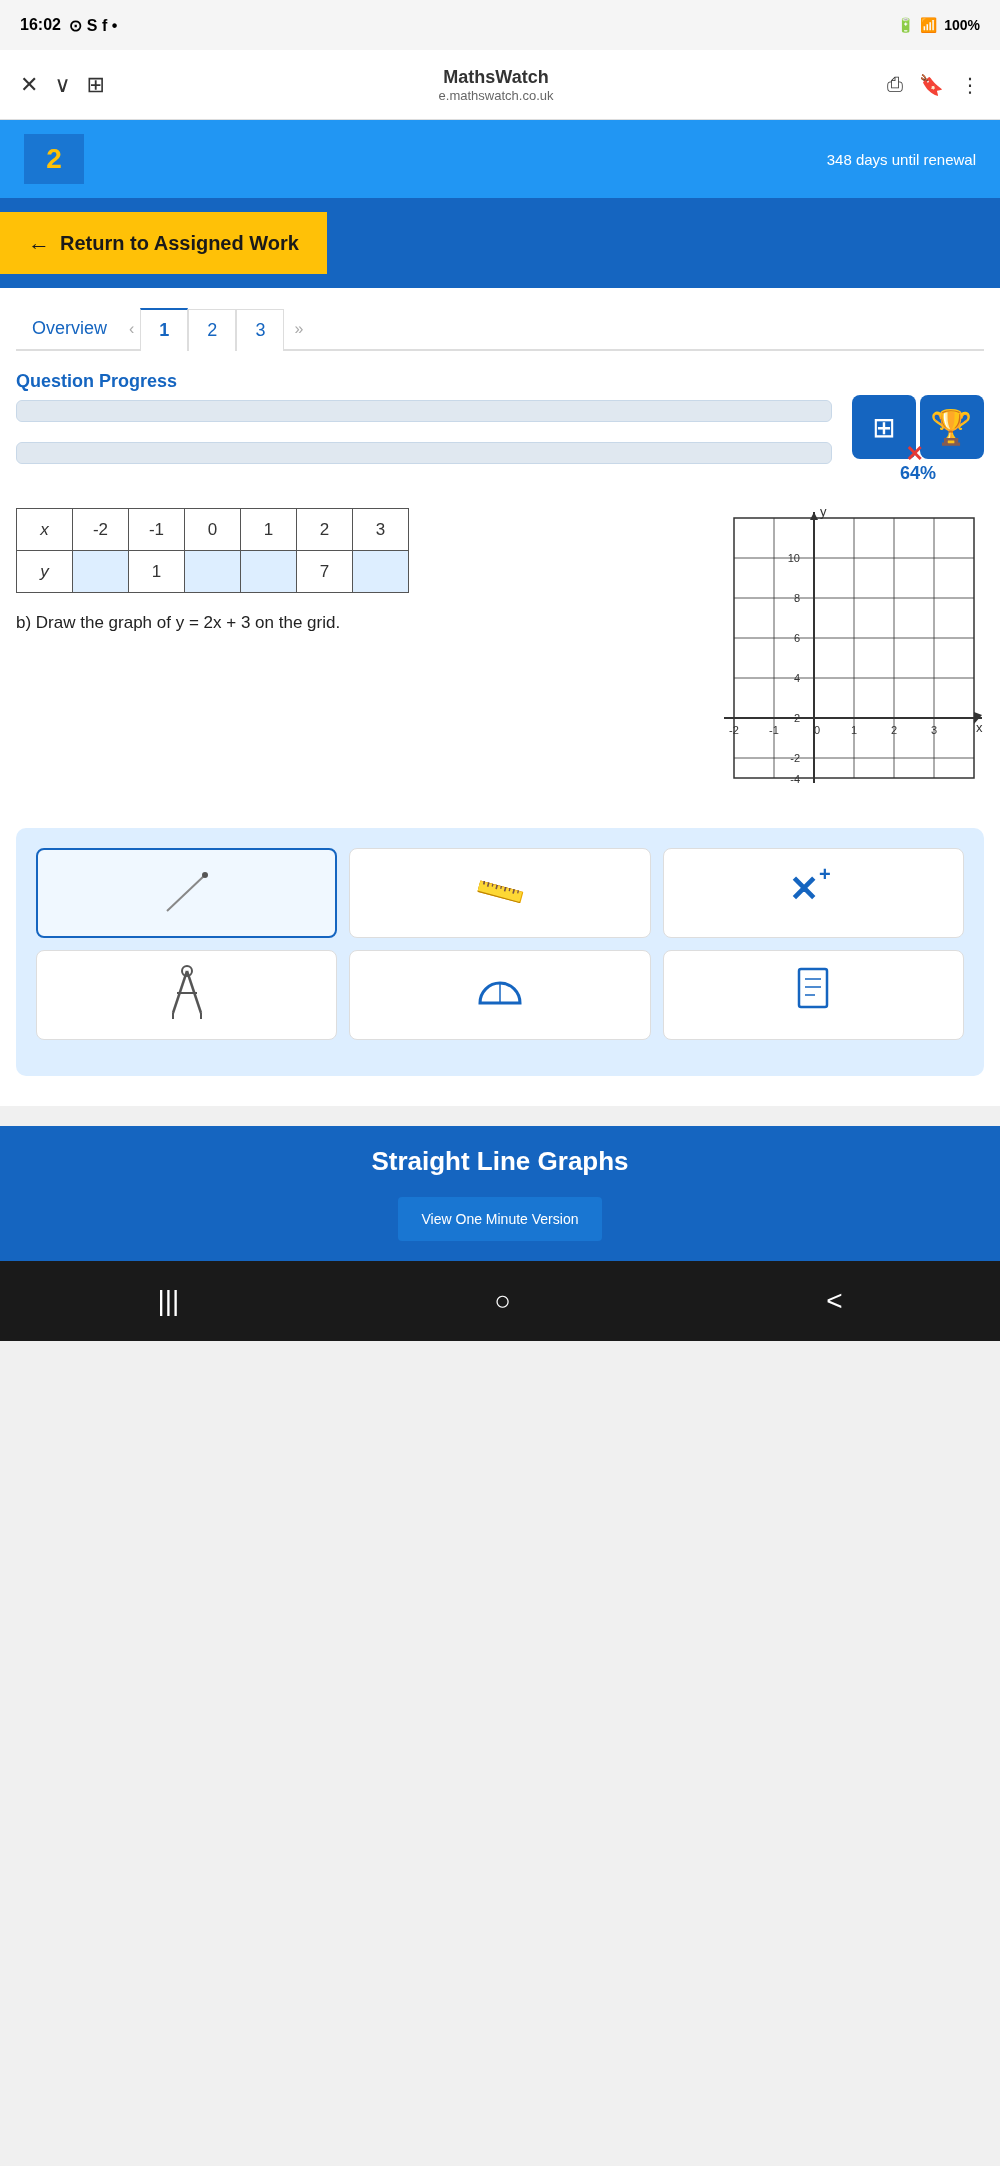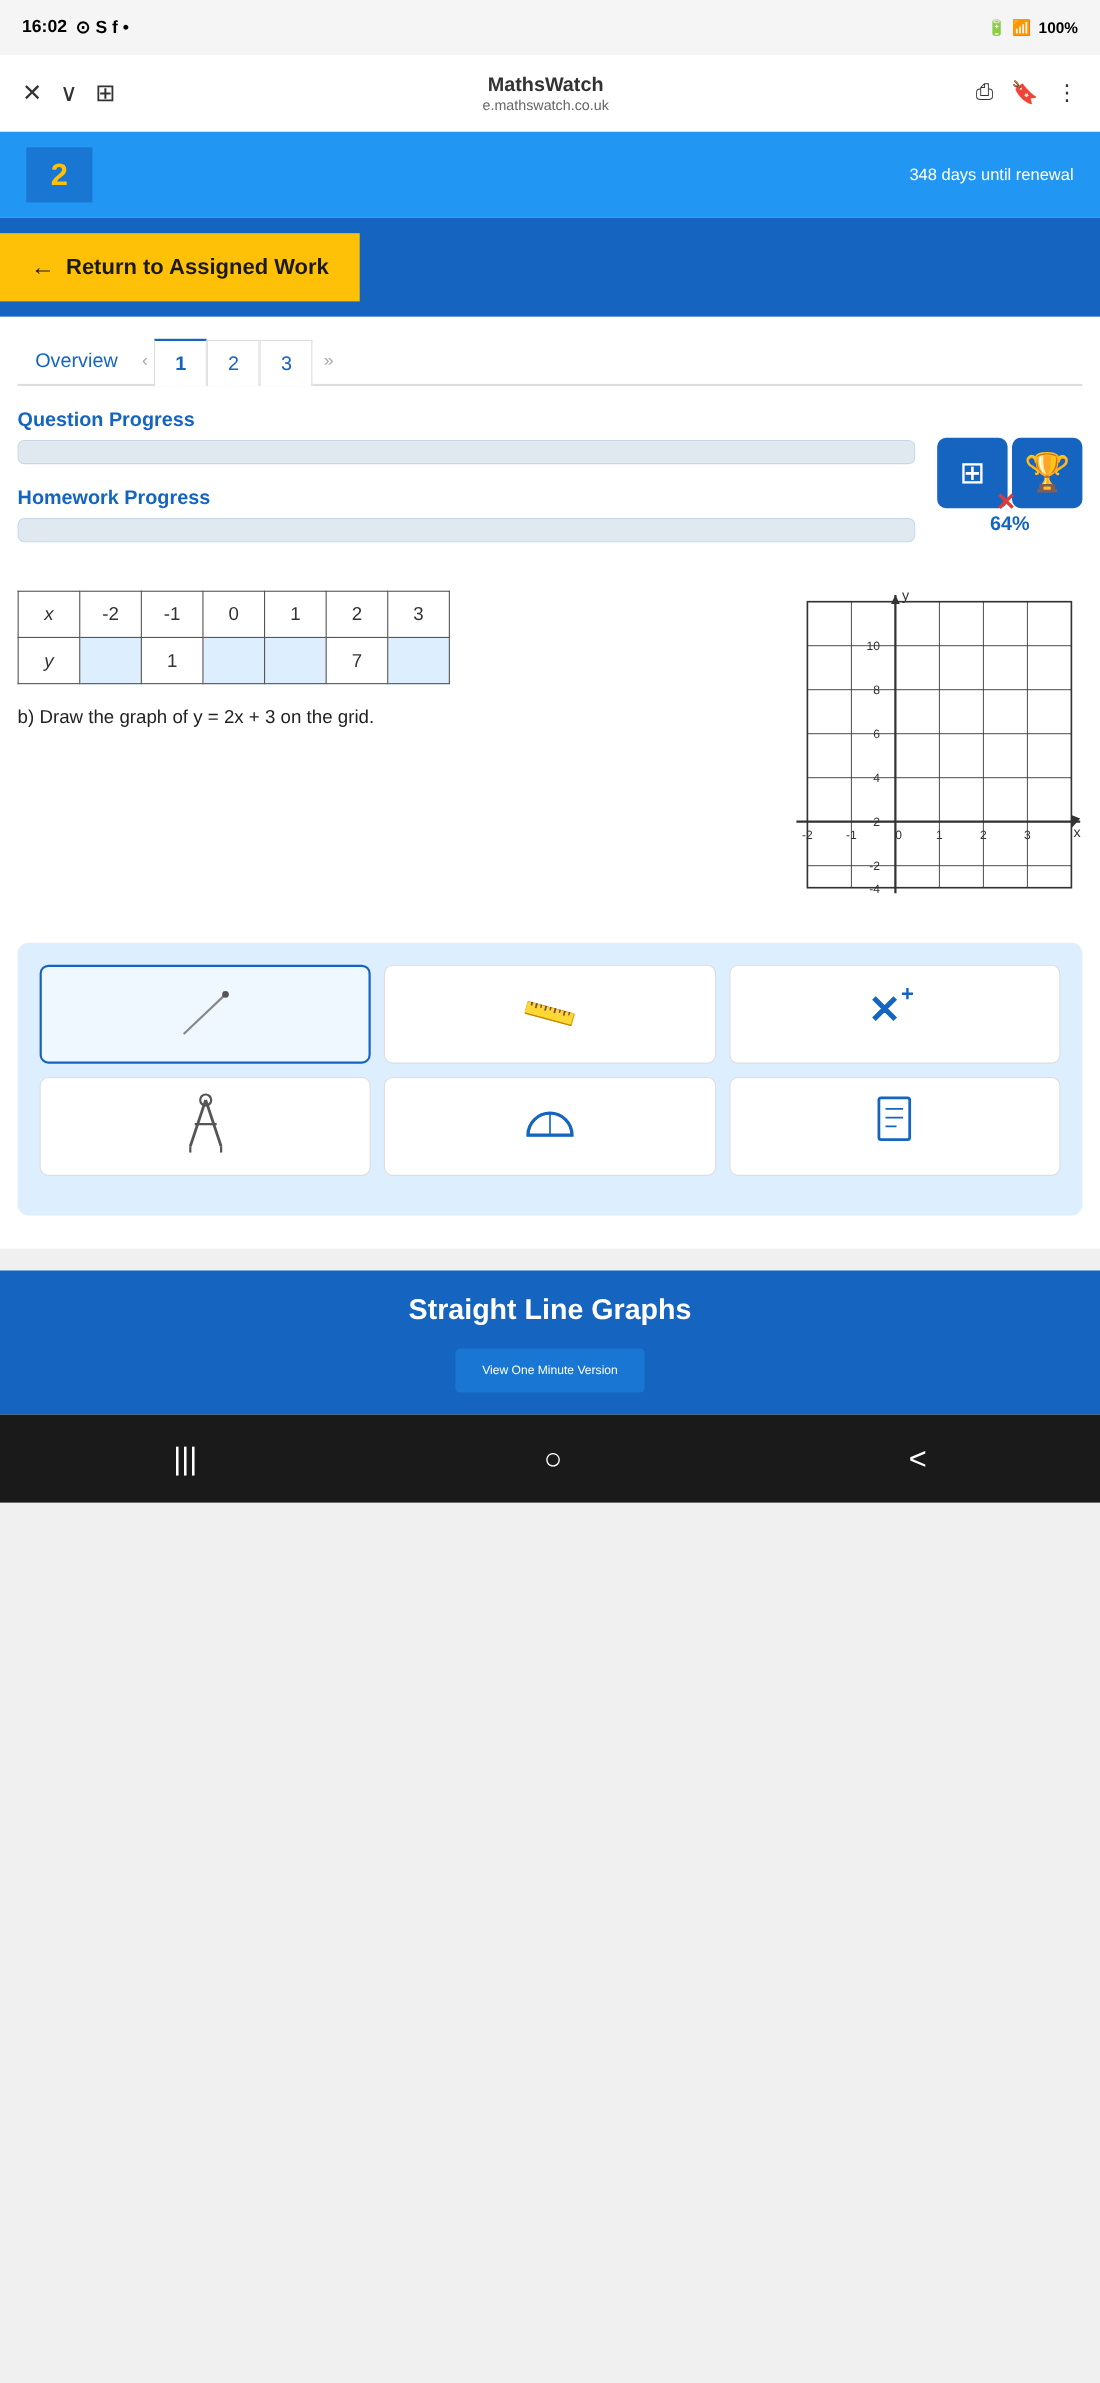--- a/index.html
+++ b/index.html
@@ -136,21 +136,21 @@
       border-top: 2px solid #1565C0;
       color: #1565C0;
       font-weight: bold;
     }
     .tab-num.colored { color: #1565C0; }
     .tab-chevron-right { color: #aaa; font-size: 16px; padding: 0 10px; }
 
     
     .progress-section {
       display: flex;
-      align-items: center;
+      align-items: flex-end;
       gap: 20px;
       margin-bottom: 24px;
     }
     .progress-left { flex: 1; }
     .progress-label {
       color: #1565C0;
       font-size: 18px;
       font-weight: bold;
       margin-bottom: 8px;
     }
@@ -340,21 +340,21 @@
       font-weight: bold;
       color: white;
       flex: 1;
     }
     .view-btn {
       background: #1976D2;
       color: white;
       border: none;
       border-radius: 4px;
       padding: 14px 24px;
-      font-size: 11px;
+      font-size: 14px;
       cursor: pointer;
     }
 
     
     .bottom-nav {
       background: #1a1a1a;
       height: 80px;
       display: flex;
       align-items: center;
       justify-content: space-around;
@@ -428,21 +428,20 @@
     <span class="tab-num colored">3</span>
     <span class="tab-chevron-right">»</span>
   </div>
 
   <div class="progress-section">
     <div class="progress-left">
       <div class="progress-label">Question Progress</div>
       <div class="progress-bar-outer">
         <div class="progress-bar-inner"></div>
       </div>
-      <div class="progress-label">Homework Progress</div>
       <div class="progress-bar-outer">
         <div class="progress-bar-inner"></div>
       </div>
     </div>
     <div class="progress-right">
       <div class="icons-row">
         <div class="calc-icon">
           ⊞
           <span class="calc-x">✕</span>
         </div>

